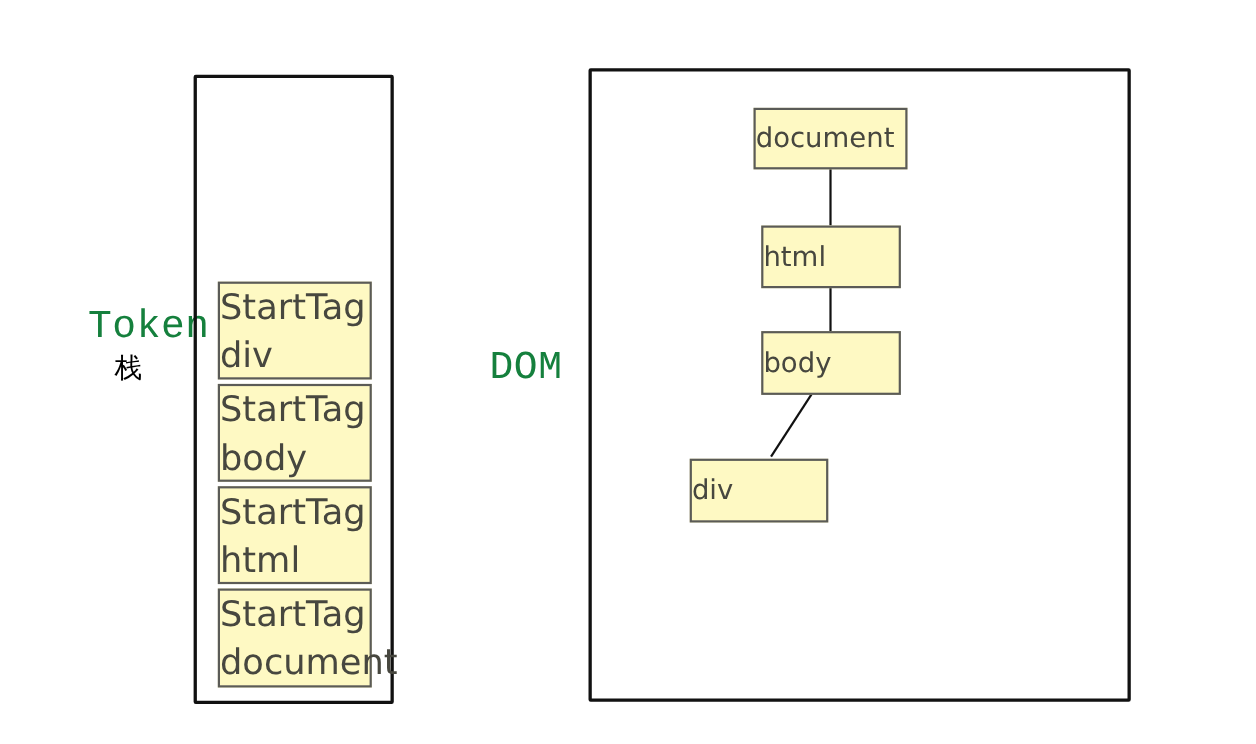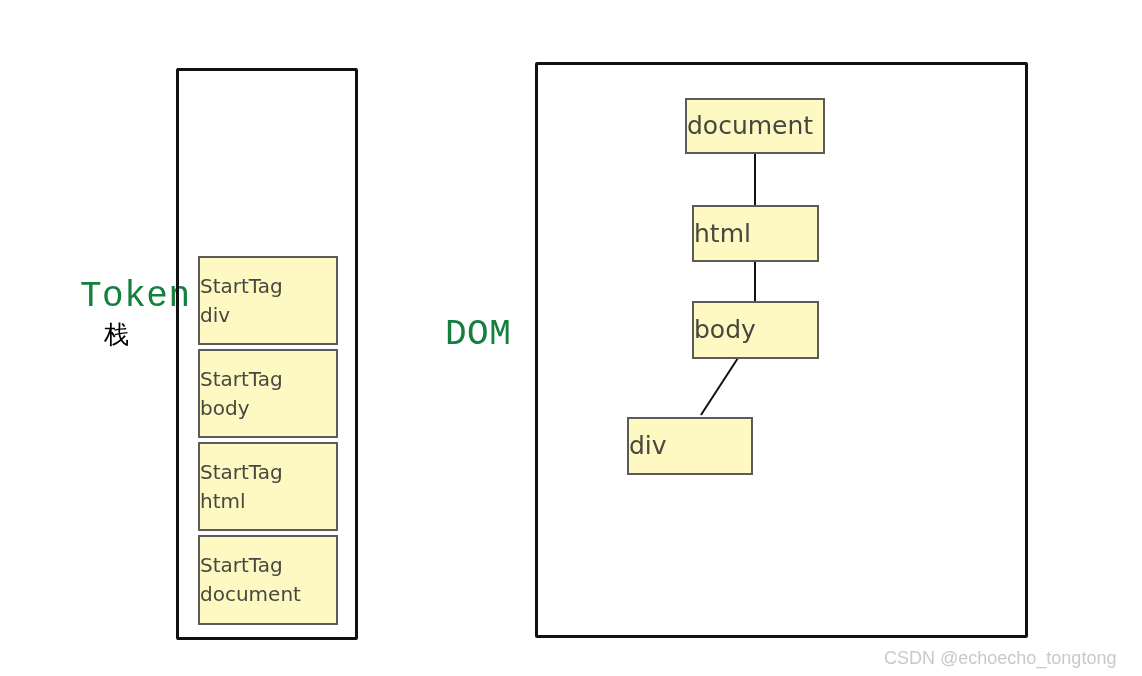--- a/index.html
+++ b/index.html
@@ -64,21 +64,21 @@
     justify-content: center;
     color: #47473f;
     font-family: "DejaVu Sans", sans-serif;
     line-height: 1.25;
     text-align: center;
   }
   .node .l1 { display: block; }
   .node .l2 { display: block; }
 
   .token-node {
-    font-size: 20px;
+    font-size: 32px;
   }
   .token-node .l1 { margin-bottom: 4px; }
 
   .tree-node {
     font-size: 25px;
   }
 
   
   .edge {
     position: absolute;
@@ -144,15 +144,14 @@
   </div>
 
   <div class="node tree-node" style="left:692px; top:301px; width:127px; height:58px;">
     <span>body</span>
   </div>
 
   <div class="node tree-node" style="left:627px; top:417px; width:126px; height:58px;">
     <span>div</span>
   </div>
 
-  <div class="watermark" style="left:884px; top:648px;">CSDN @echoecho_tongtong</div>
 
 </div>
 
 </body></html>

